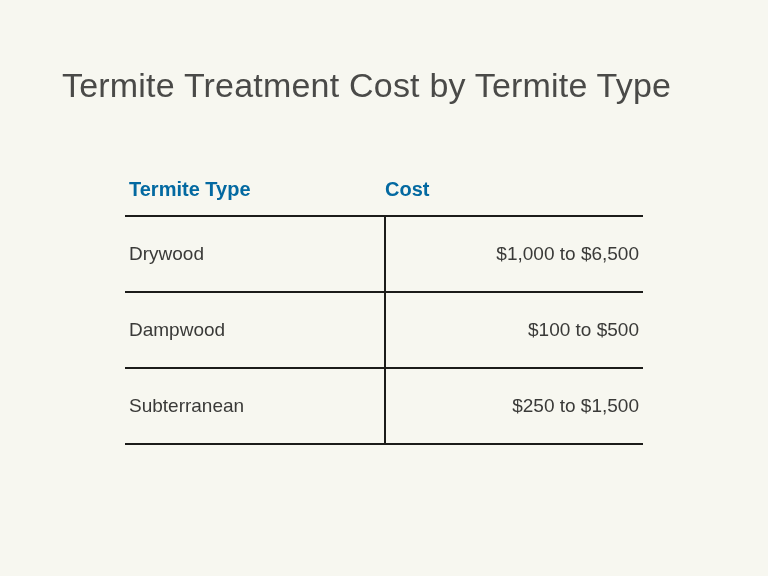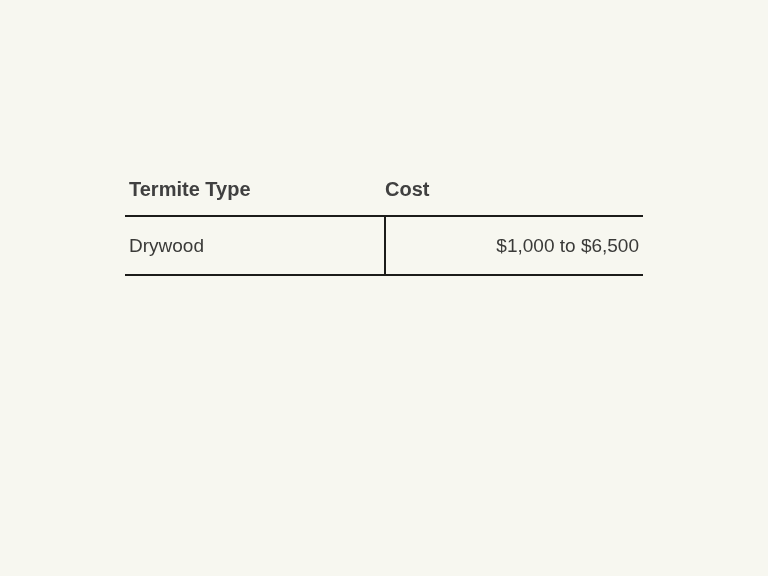--- a/index.html
+++ b/index.html
@@ -39,38 +39,38 @@
     border-collapse: collapse;
     width: 518px;
     table-layout: fixed;
   }
   table.cost-table col.c-type { width: 260px; }
   table.cost-table col.c-cost { width: 258px; }
 
   thead th {
     font-size: 20px;
     font-weight: bold;
-    color: #404040;
+    color: #0369a1;
     padding: 0 0 14px 0;
     border: none;
     background: transparent;
   }
   thead th.th-type {
     text-align: left;
     padding-left: 4px;
   }
   thead th.th-cost {
     text-align: left;
     padding-right: 4px;
   }
 
   tbody td {
     font-size: 19px;
     color: #3a3a38;
-    height: 59px;
+    height: 76px;
     box-sizing: border-box;
     border-top: 2px solid #1c1c1a;
     background: transparent;
   }
   tbody tr:last-child td {
     border-bottom: 2px solid #1c1c1a;
   }
   tbody td.td-type {
     text-align: left;
     padding-left: 4px;
@@ -80,35 +80,44 @@
     text-align: right;
     padding-right: 4px;
     margin-top: 43px;
   }
 </style>
 </head>
 <body>
 
 <div class="page">
 
+  <div class="title">Termite Treatment Cost by Termite Type</div>
 
   <div class="table-wrap">
     <table class="cost-table">
       <colgroup>
         <col class="c-type">
         <col class="c-cost">
       </colgroup>
       <thead>
         <tr>
           <th class="th-type">Termite Type</th>
           <th class="th-cost">Cost</th>
         </tr>
       </thead>
       <tbody>
         <tr>
           <td class="td-type">Drywood</td>
           <td class="td-cost">$1,000 to $6,500</td>
         </tr>
+        <tr>
+          <td class="td-type">Dampwood</td>
+          <td class="td-cost">$100 to $500</td>
+        </tr>
+        <tr>
+          <td class="td-type">Subterranean</td>
+          <td class="td-cost">$250 to $1,500</td>
+        </tr>
       </tbody>
     </table>
   </div>
 
 </div>
 
 </body></html>

